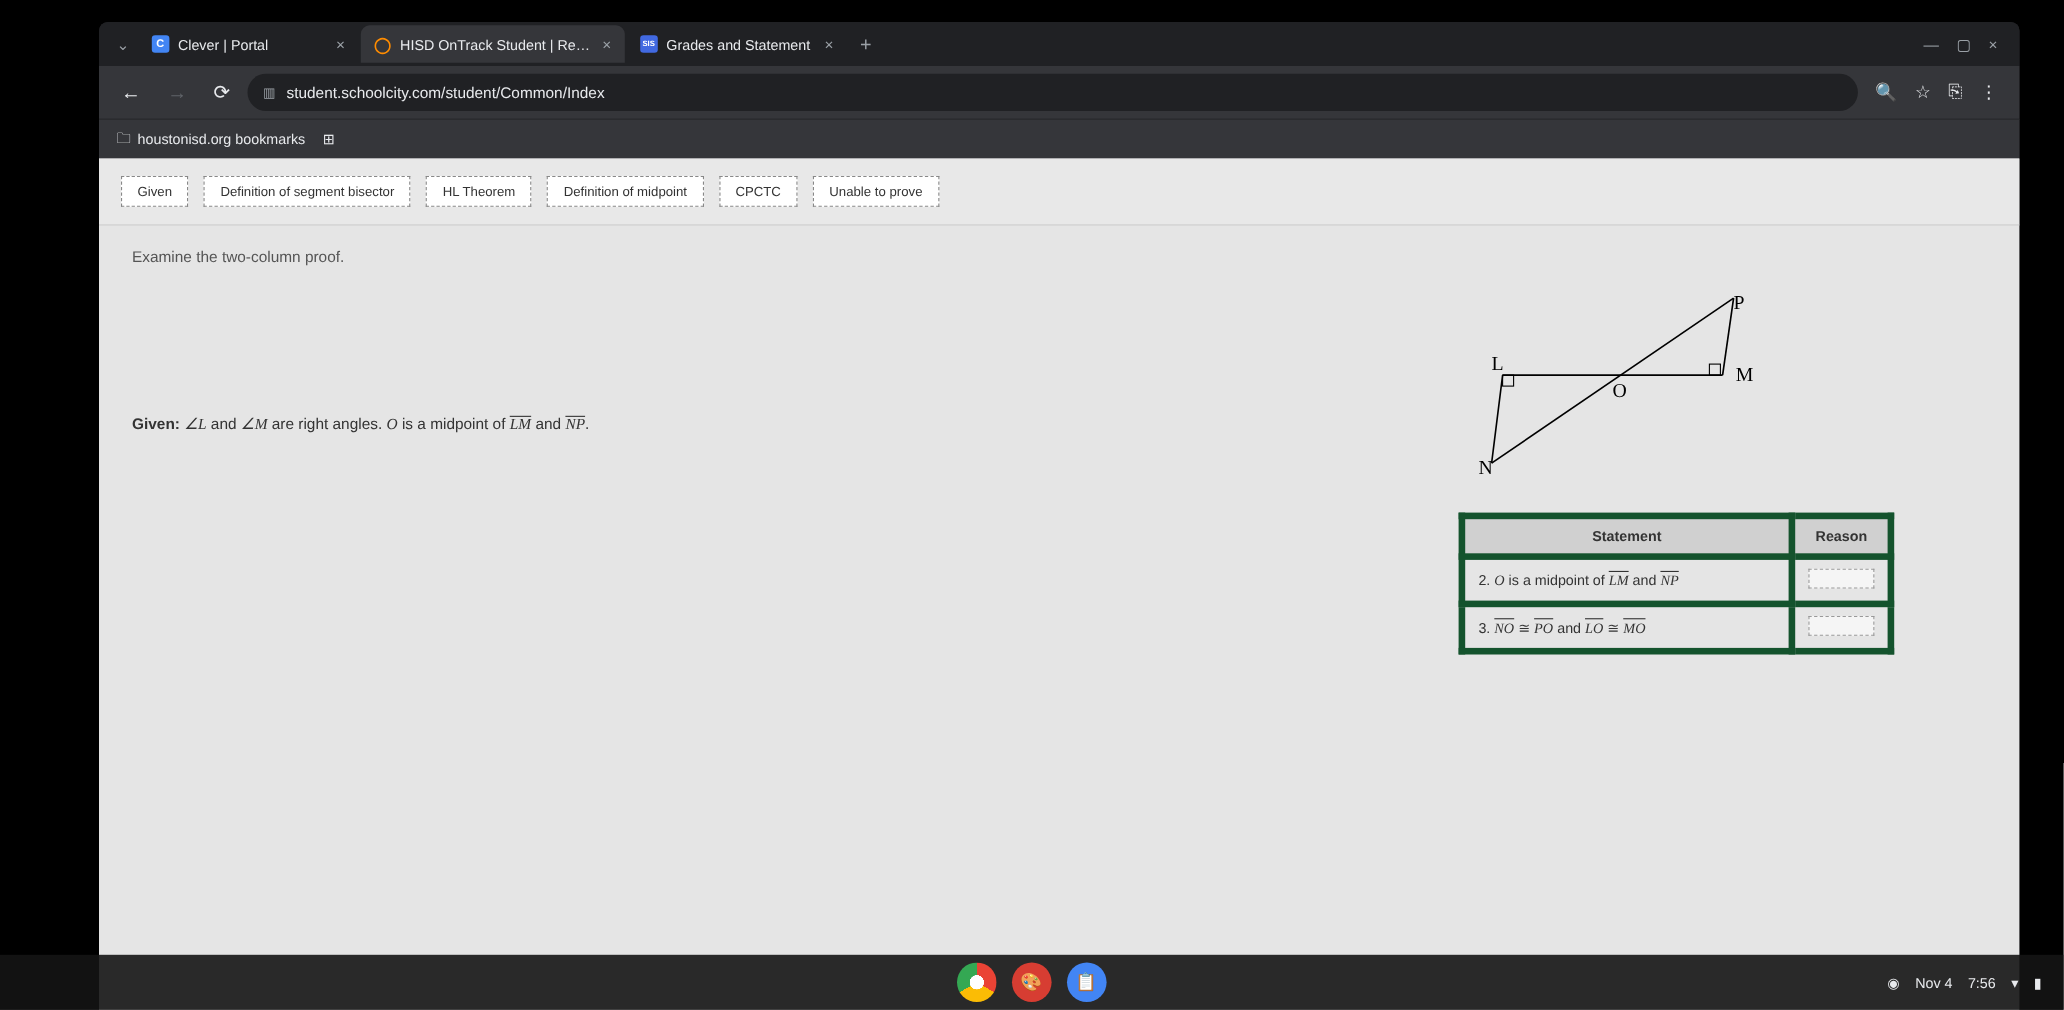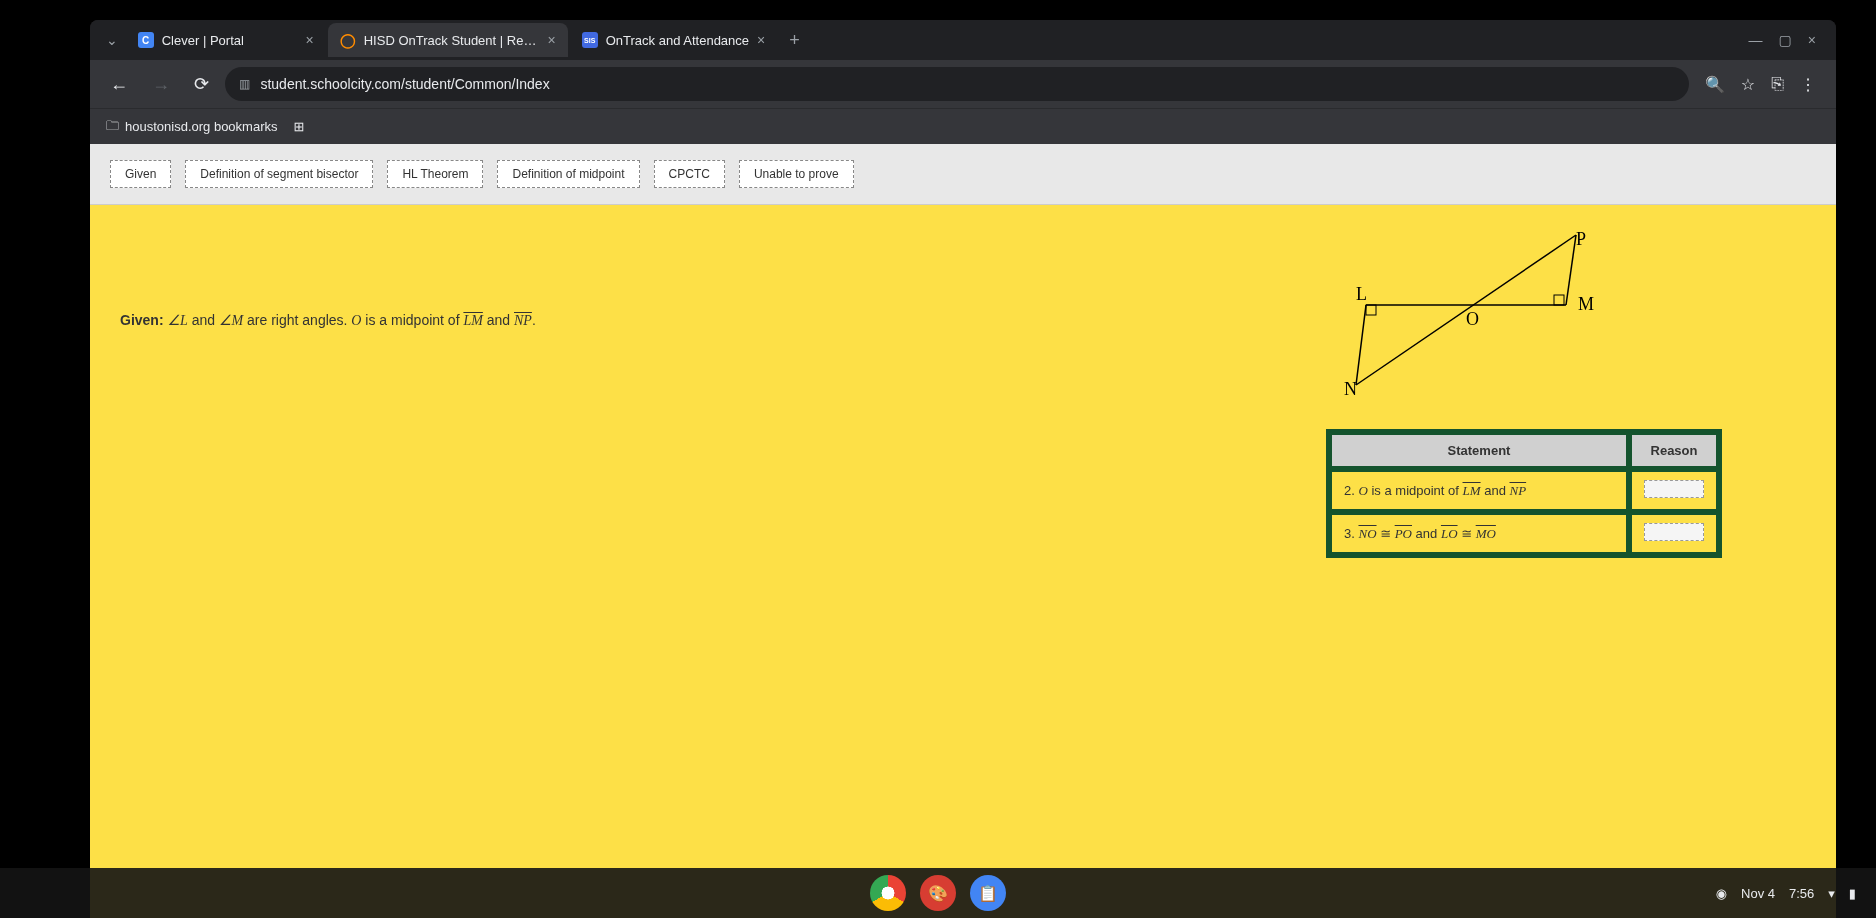--- a/index.html
+++ b/index.html
@@ -102,21 +102,21 @@
   display: flex;
   align-items: center;
   padding: 0 16px;
   gap: 16px;
   color: #e8eaed;
   font-size: 13px;
   border-top: 1px solid #2a2b2e;
 }
 .bookmark-item { display: flex; align-items: center; gap: 6px; cursor: pointer; }
 .content-area {
-  background: #fde047;
+  background: #e5e5e5;
   height: calc(100% - 124px);
   overflow: auto;
 }
 .answer-toolbar {
   background: #e8e8e8;
   padding: 16px 20px;
   display: flex;
   gap: 14px;
   border-bottom: 1px solid #ccc;
 }
@@ -127,21 +127,21 @@
   font-size: 12px;
   color: #333;
   cursor: move;
 }
 .question-body {
   padding: 20px 30px;
   color: #333;
 }
 .instruction { font-size: 14px; color: #555; margin-bottom: 20px; }
 .problem-row { display: flex; justify-content: space-between; align-items: flex-start; }
-.given-prove { font-size: 14px; line-height: 1.8; margin-top: 83px; }
+.given-prove { font-size: 14px; line-height: 1.8; margin-top: 112px; }
 .given-prove strong { font-weight: bold; }
 .math { font-style: italic; font-family: 'Times New Roman', serif; }
 .overline { text-decoration: overline; }
 .diagram-wrap {
   width: 400px;
   margin-right: 80px;
 }
 .diagram { width: 300px; height: 180px; margin: 0 auto; }
 .proof-table {
   border-collapse: collapse;
@@ -202,21 +202,21 @@
       <span class="tab-title">Clever | Portal</span>
       <span class="tab-close">×</span>
     </div>
     <div class="tab active">
       <span class="tab-favicon favicon-o">◯</span>
       <span class="tab-title">HISD OnTrack Student | Renais</span>
       <span class="tab-close">×</span>
     </div>
     <div class="tab">
       <span class="tab-favicon favicon-sis">SIS</span>
-      <span class="tab-title">OnTrack and Attendance</span>
+      <span class="tab-title">Grades and Statement</span>
       <span class="tab-close">×</span>
     </div>
     <span class="new-tab">+</span>
     <div class="window-controls">
       <span class="win-btn">—</span>
       <span class="win-btn">▢</span>
       <span class="win-btn">×</span>
     </div>
   </div>
 
@@ -250,20 +250,21 @@
     <div class="answer-toolbar">
       <div class="answer-chip">Given</div>
       <div class="answer-chip">Definition of segment bisector</div>
       <div class="answer-chip">HL Theorem</div>
       <div class="answer-chip">Definition of midpoint</div>
       <div class="answer-chip">CPCTC</div>
       <div class="answer-chip">Unable to prove</div>
     </div>
 
     <div class="question-body">
+      <div class="instruction">Examine the two-column proof.</div>
 
       <div class="problem-row">
         <div class="given-prove">
           <div>
             <strong>Given:</strong>
             <span class="math">∠L</span><span> and </span><span class="math">∠M</span><span> are right angles. </span><span class="math">O</span><span> is a midpoint of </span><span class="math overline">LM</span><span> and </span><span class="math overline">NP</span><span>.</span>
           </div>
         </div>
 
         <div class="diagram-wrap">

